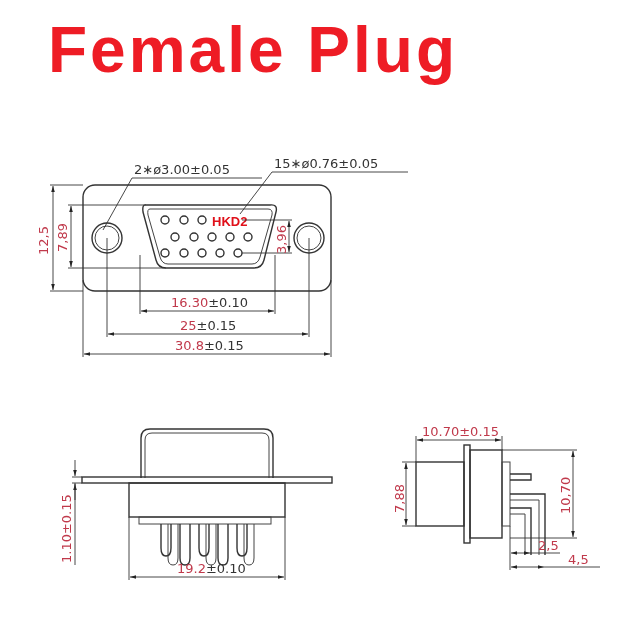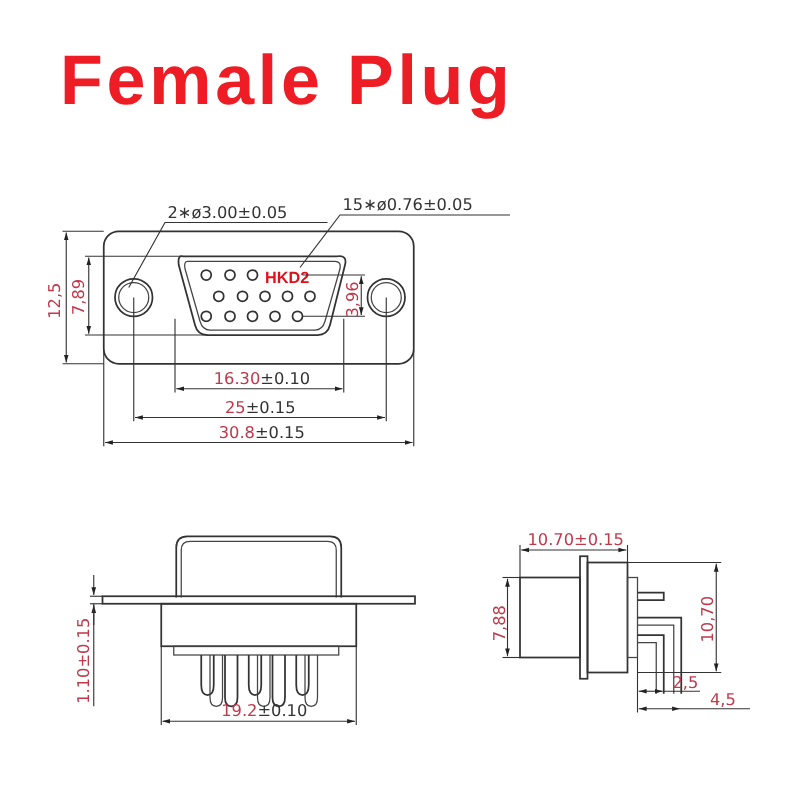--- a/index.html
+++ b/index.html
@@ -1,17 +1,17 @@
 <!DOCTYPE html>
 <html><head>
 <meta charset="utf-8">
 <style>
   html, body { margin:0; padding:0; background:#ffffff; }
   body { width:640px; height:640px; position:relative; overflow:hidden; font-family:"Liberation Sans", sans-serif; }
-  .title { position:absolute; left:48px; top:36px; font-family:"Liberation Sans", sans-serif; font-weight:bold; font-size:56px; color:#ee1c25; letter-spacing:3px; line-height:1;text-align:right; }
+  .title { position:absolute; left:48px; top:18px; font-family:"Liberation Sans", sans-serif; font-weight:bold; font-size:64px; color:#ee1c25; letter-spacing:3px; line-height:1;text-align:right; }
   svg { position:absolute; left:0; top:0; }
   .ln { stroke:#444; stroke-width:1; fill:none; }
   .ln2 { stroke:#333; stroke-width:1.4; fill:none; }
   .dim { stroke:#333; stroke-width:0.9; fill:none; }
   .txt { font-family:"DejaVu Sans", sans-serif; font-size:13px; fill:#333; }
   .red { fill:#c0394b; }
   .blk { fill:#333; }
   .brand { font-family:"Liberation Sans", sans-serif; font-weight:bold; font-size:13px; fill:#e0101a; }
 </style>
 </head>

